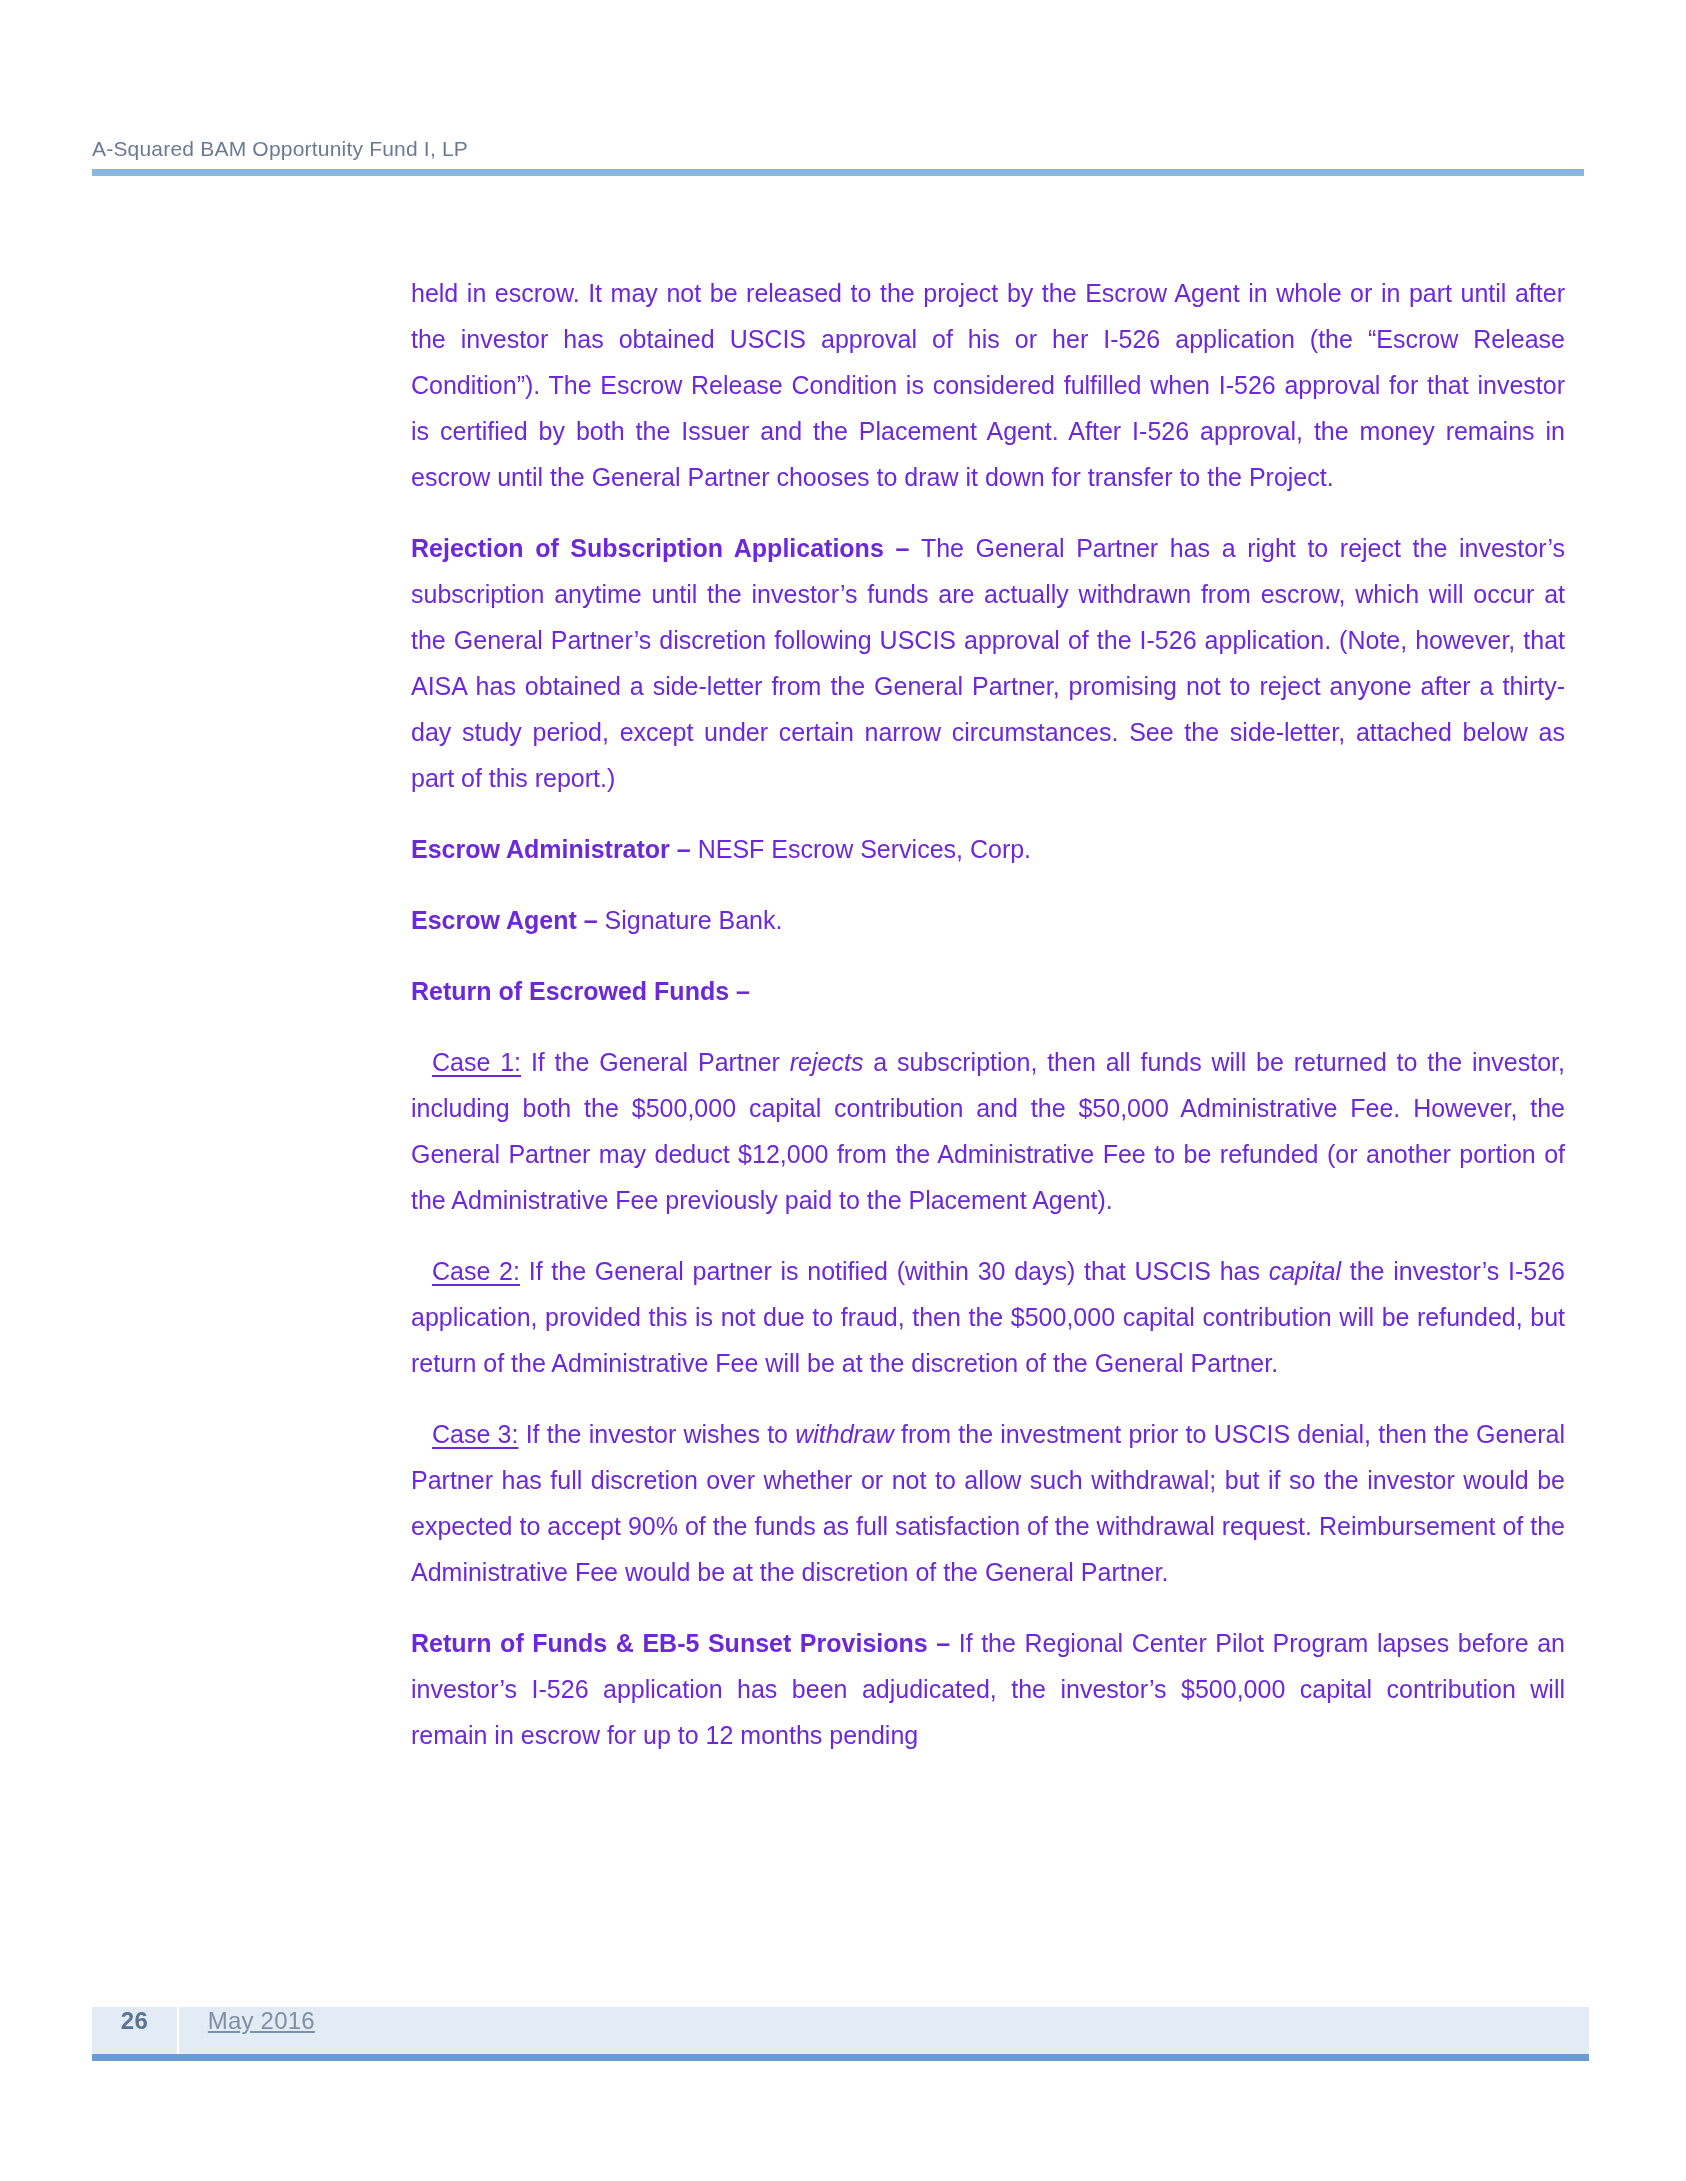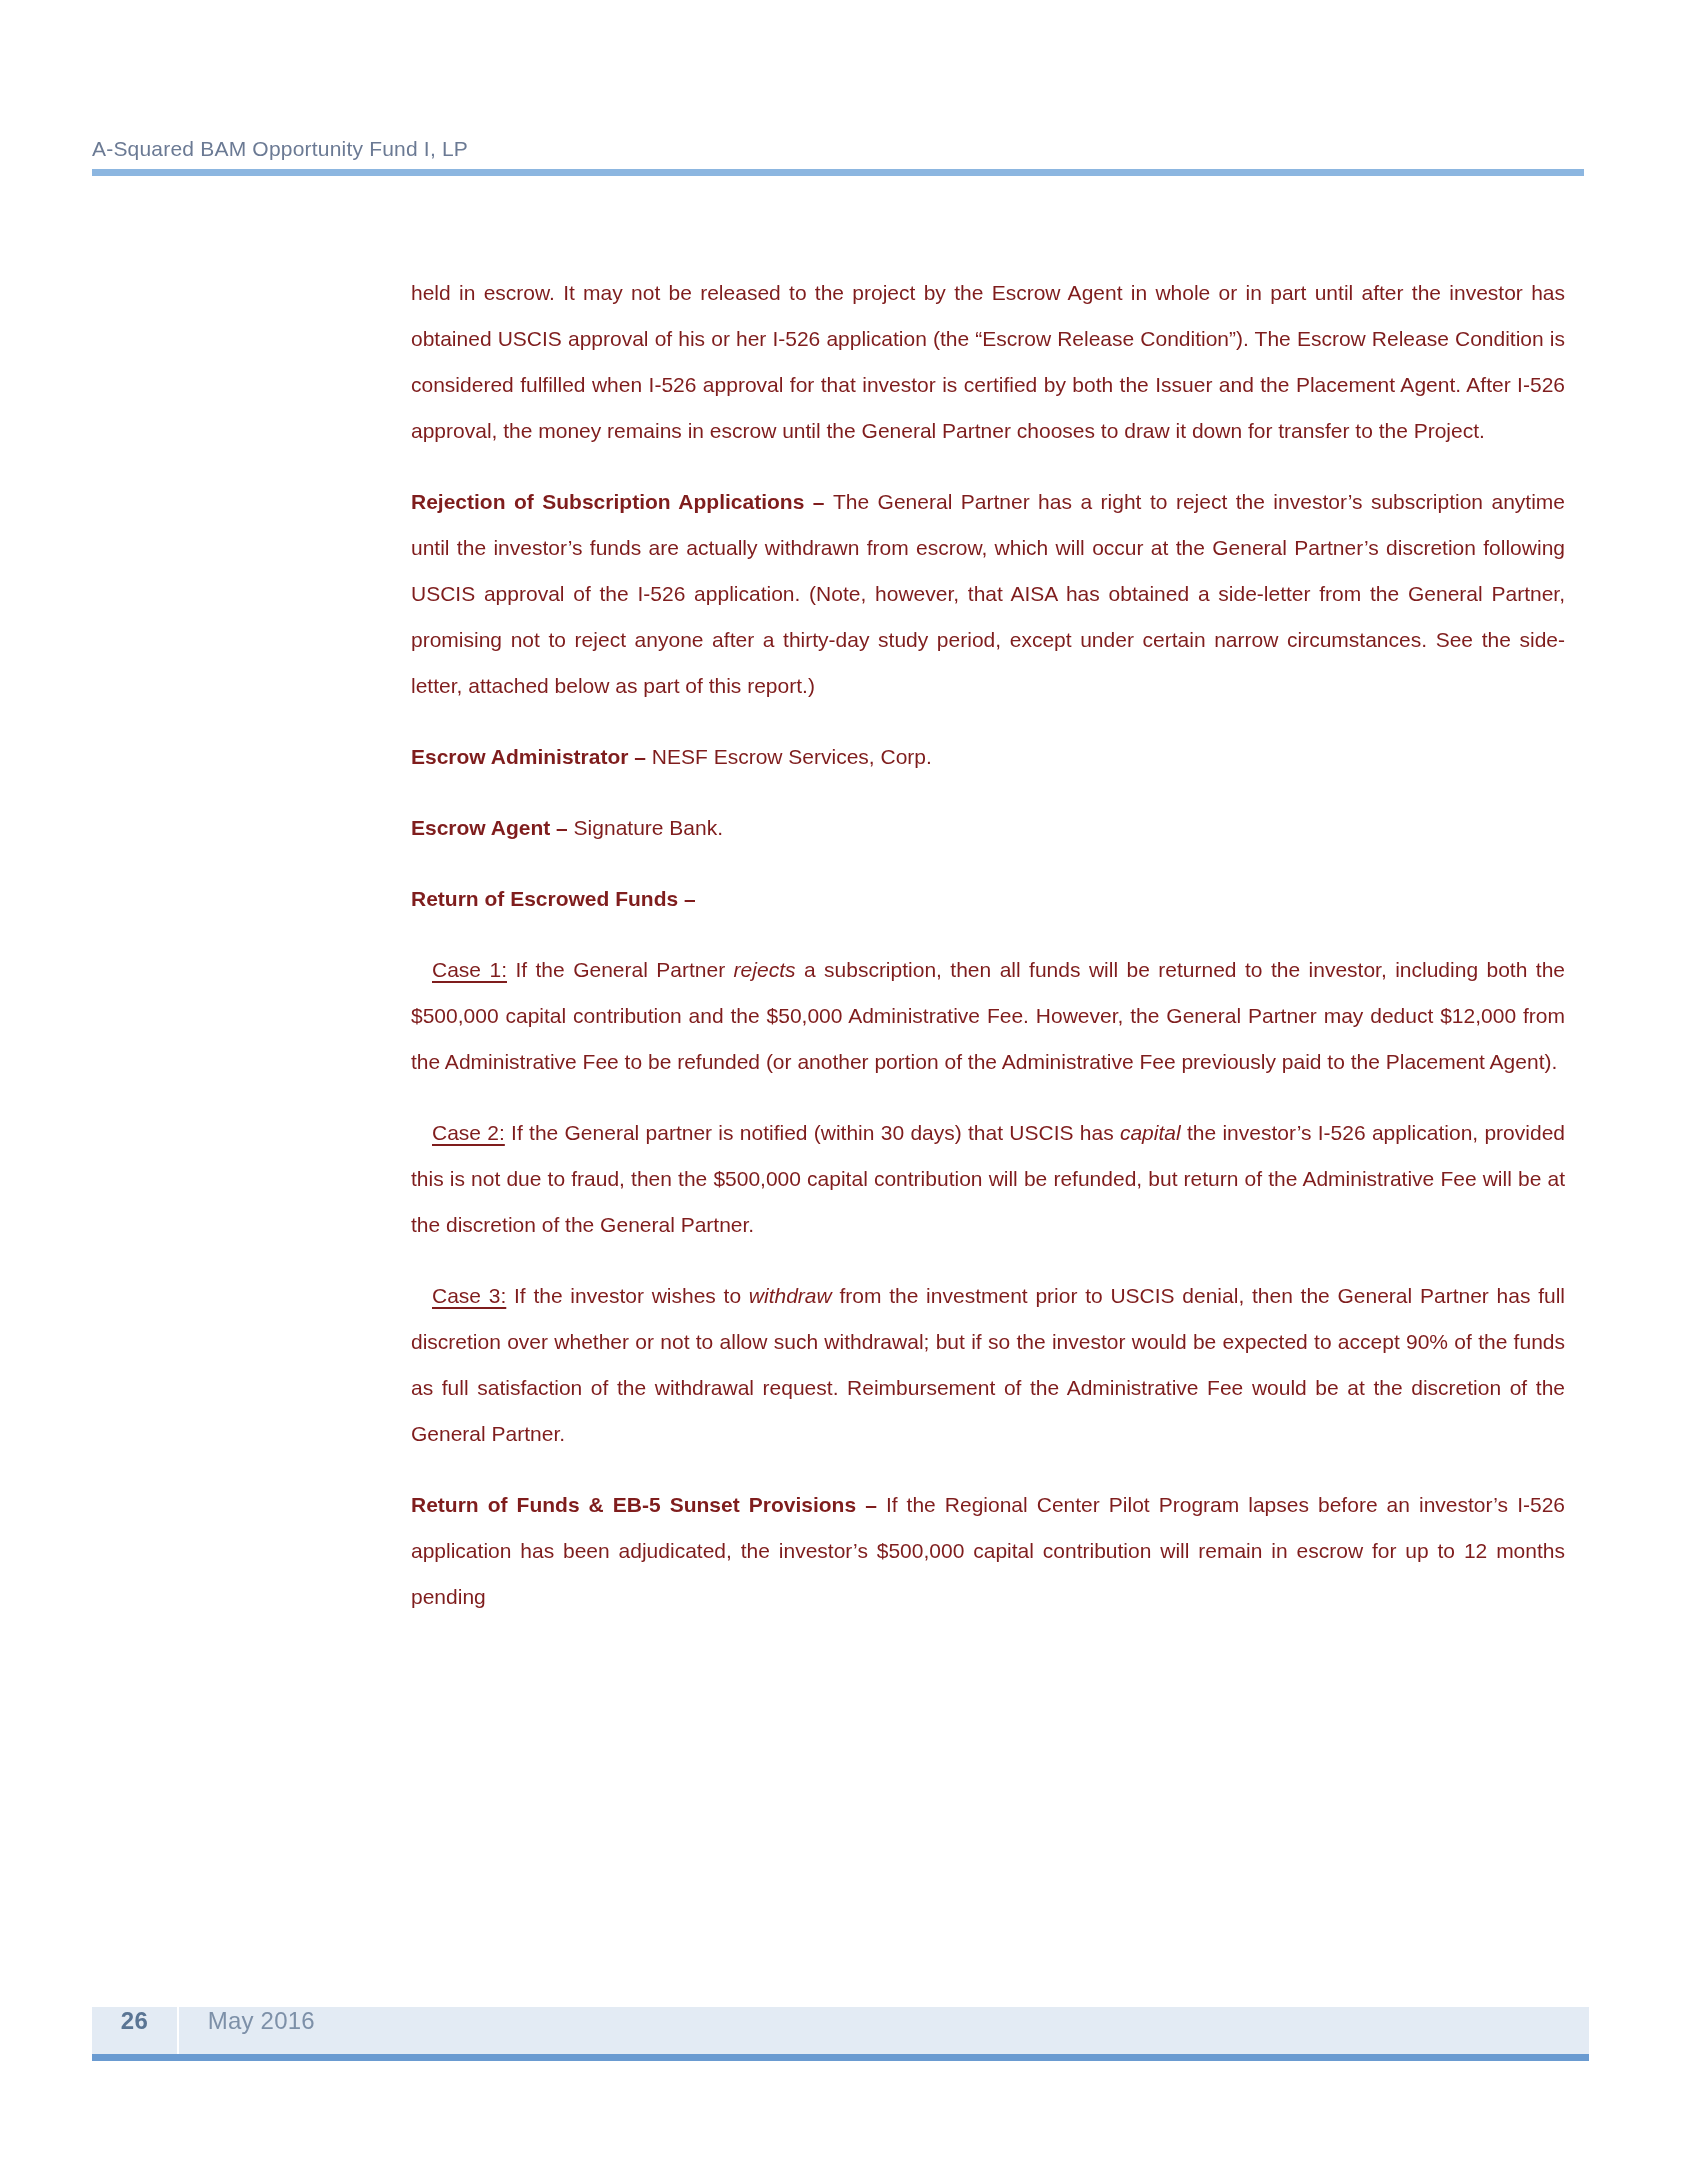--- a/index.html
+++ b/index.html
@@ -47,27 +47,27 @@
   
   .content {
     position: absolute;
     left: 411px;
     top: 270px;
     width: 1154px;
   }
 
   p.para {
     margin: 0 0 25px 0;
-    font-size: 21px;
+    font-size: 25px;
     line-height: 46px;
     text-align: justify;
     text-justify: inter-word;
     -webkit-hyphens: none;
     hyphens: none;
-    color: #7f1d1d;
+    color: #6d28d9;
   }
   p.para:last-child {
     margin-bottom: 0;
   }
   
   p.para { text-align-last: left; }
 
   b.lead {
     font-weight: bold;
   }
@@ -101,20 +101,21 @@
   .footer-divider {
     width: 1.8px;
     align-self: stretch;
     background: #ffffff;
   }
   .footer-date {
     padding-left: 29px;
     font-size: 24px;
     color: #7d90a8;
     letter-spacing: 0.2px;
+    text-decoration: underline;
   }
   .footer-rule {
     position: absolute;
     left: 92px;
     top: 2054px;
     width: 1497px;
     height: 7.3px;
     background: #6a9bd1;
   }
 </style>

